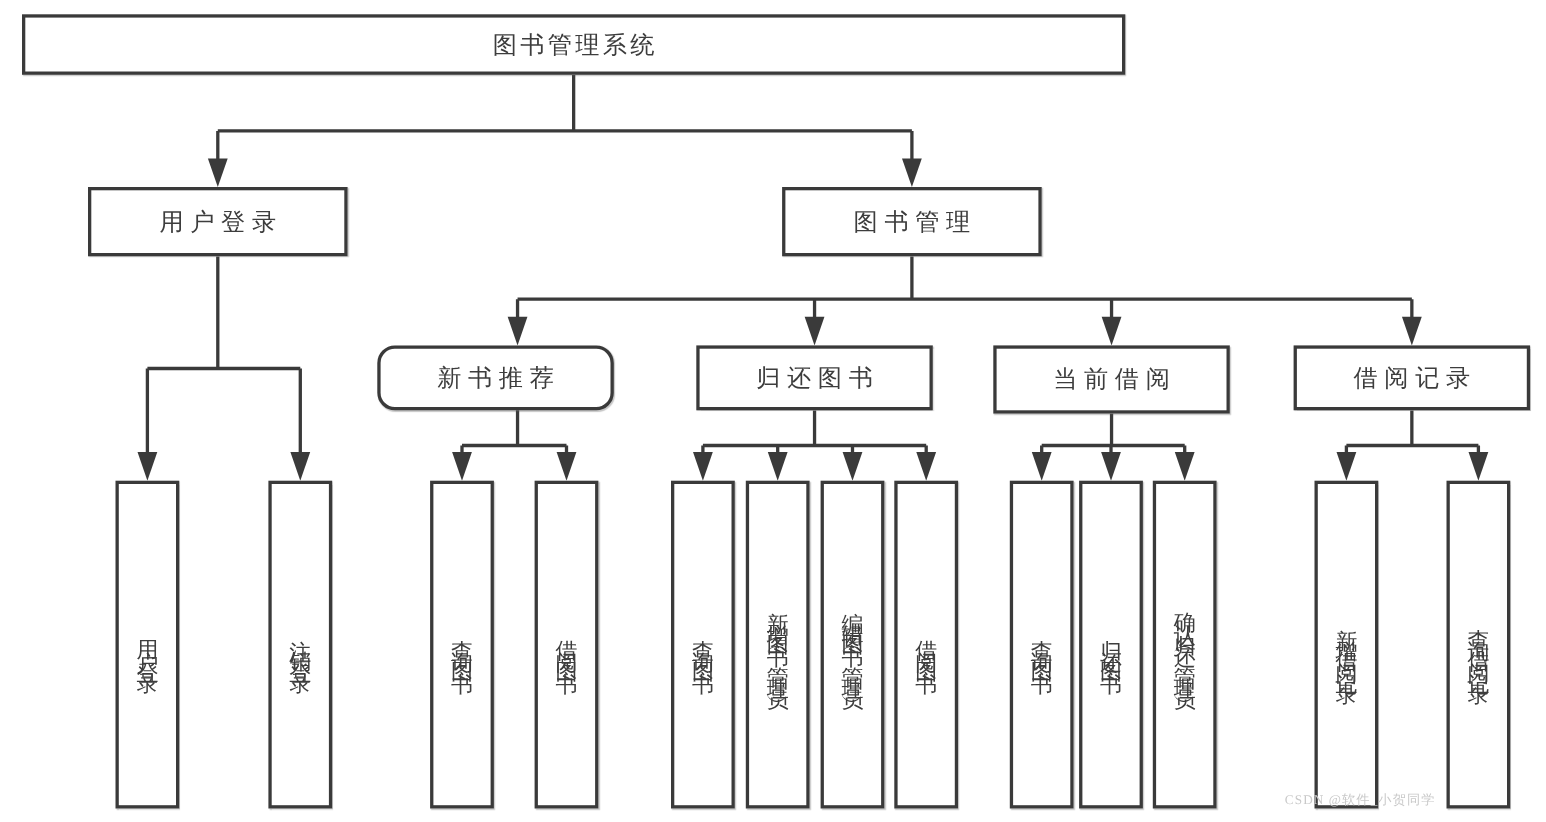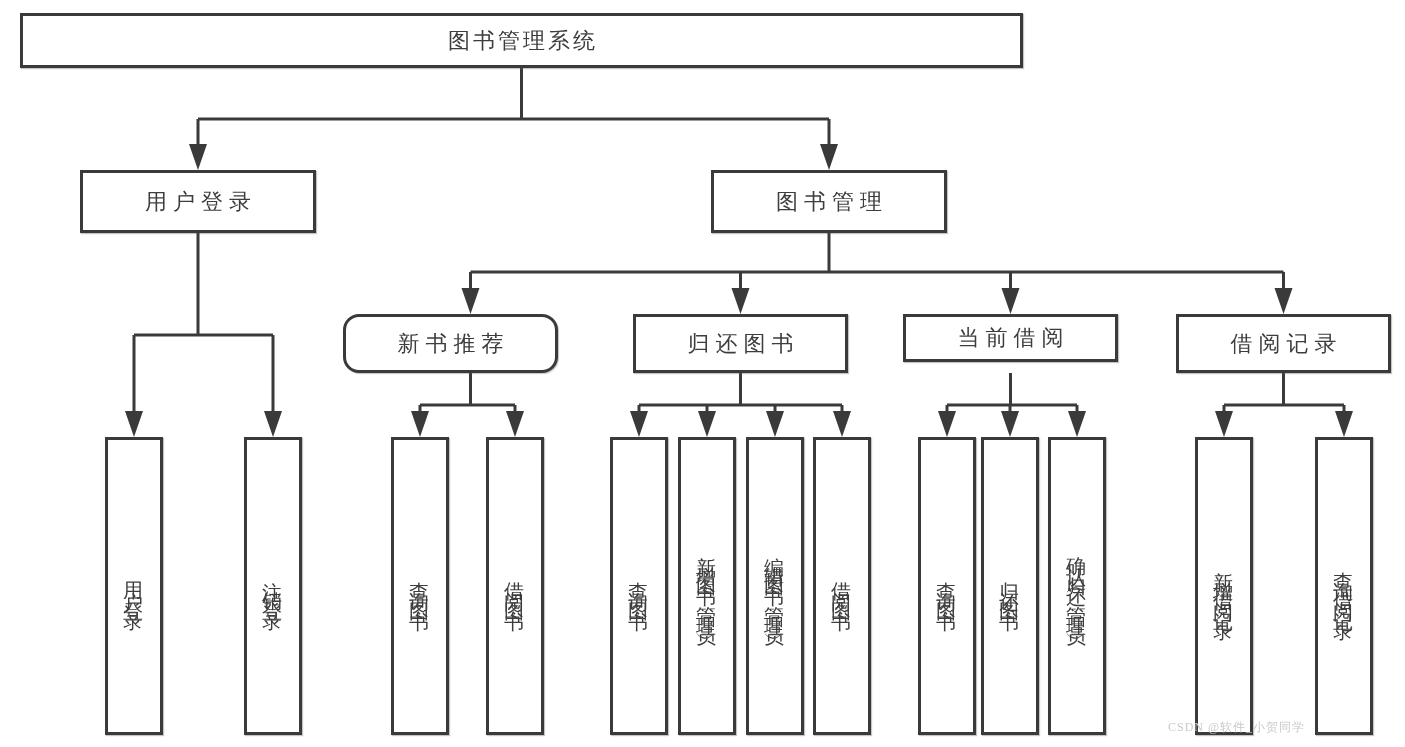--- a/index.html
+++ b/index.html
@@ -98,21 +98,21 @@
     </g>
   </svg>
 
   <div class="box title" style="left:20px; top:13px; width:1003px; height:55px;">图书管理系统</div>
 
   <div class="box h" style="left:80px; top:170px; width:236px; height:63px;">用户登录</div>
   <div class="box h" style="left:711px; top:170px; width:236px; height:63px;">图书管理</div>
 
   <div class="box h" style="left:343px; top:314px; width:215px; height:59px;border-radius:16px;">新书推荐</div>
   <div class="box h" style="left:633px; top:314px; width:215px; height:59px;">归还图书</div>
-  <div class="box h" style="left:903px; top:314px; width:215px; height:48px;">当前借阅</div>
+  <div class="box h" style="left:903px; top:314px; width:215px; height:62px;">当前借阅</div>
   <div class="box h" style="left:1176px; top:314px; width:215px; height:59px;">借阅记录</div>
 
   <div class="box v" style="left:105px; top:437px; width:58px; height:298px;">用户登录</div>
   <div class="box v" style="left:244px; top:437px; width:58px; height:298px;">注销登录</div>
 
   <div class="box v" style="left:391px; top:437px; width:58px; height:298px;">查询图书</div>
   <div class="box v" style="left:486px; top:437px; width:58px; height:298px;">借阅图书</div>
 
   <div class="box v" style="left:610px; top:437px; width:58px; height:298px;">查询图书</div>
   <div class="box v" style="left:678px; top:437px; width:58px; height:298px;">新增图书（管理员）</div>

